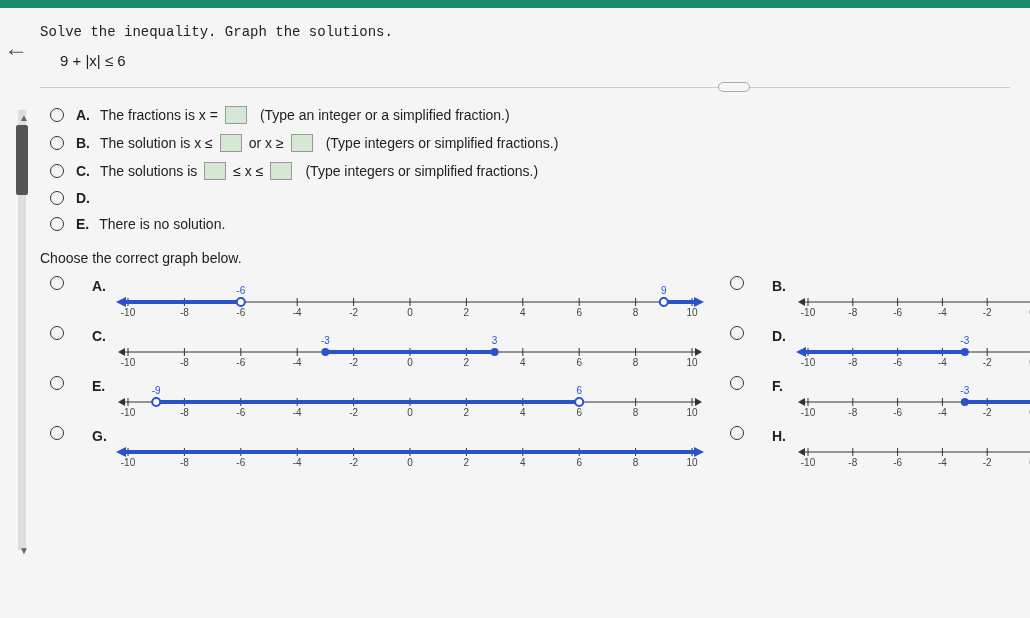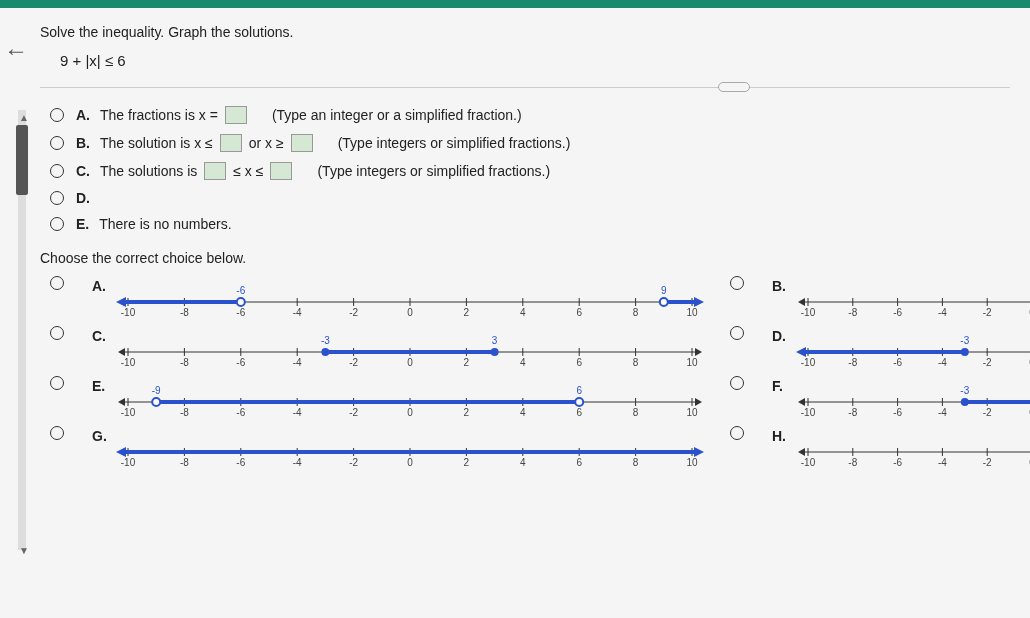--- a/index.html
+++ b/index.html
@@ -20,20 +20,21 @@
     font-size: 24px;
     color: #555;
     padding: 4px;
   }
   .content {
     padding: 24px 20px 20px 40px;
     font-size: 14px;
   }
   .problem-title {
     margin-bottom: 12px;
+    font-family: Liberation Mono, monospace;
   }
   .inequality {
     margin: 12px 0 18px 20px;
     font-size: 15px;
   }
   .divider {
     height: 1px;
     background: #ccc;
     margin: 8px 0 18px 0;
     position: relative;
@@ -98,21 +99,21 @@
   .input-box {
     display: inline-block;
     width: 22px;
     height: 18px;
     background: #d4e8d4;
     border: 1px solid #999;
     vertical-align: middle;
     margin: 0 3px;
   }
   .hint {
-    margin-left: 18px;
+    margin-left: 6px;
   }
   .graph-instruction {
     margin: 18px 0 10px 0;
   }
   .graphs {
     display: grid;
     grid-template-columns: 680px 320px;
     row-gap: 8px;
     margin-left: 10px;
   }
@@ -188,25 +189,25 @@
     </div>
 
     <div class="choice">
       <span class="radio"></span>
       <span class="choice-letter">D.</span>
     </div>
 
     <div class="choice">
       <span class="radio"></span>
       <span class="choice-letter">E.</span>
-      <span>There is no numbers.</span>
+      <span>There is no solution.</span>
     </div>
   </div>
 
-  <div class="graph-instruction">Choose the correct choice below.</div>
+  <div class="graph-instruction">Choose the correct graph below.</div>
 
   <div class="graphs" id="graphs">
       <div class="graph-cell">
         <span class="radio"></span>
         <span class="graph-letter">A.</span>
         <svg class="numline" width="600" height="42">
           <line class="axis" x1="12" y1="26" x2="588" y2="26"></line>
           <polygon class="arrowblack" points="8,26 15,22 15,30"></polygon>
           <polygon class="arrowblack" points="592,26 585,22 585,30"></polygon>
           <line class="tick" x1="18" y1="22" x2="18" y2="30"></line>

